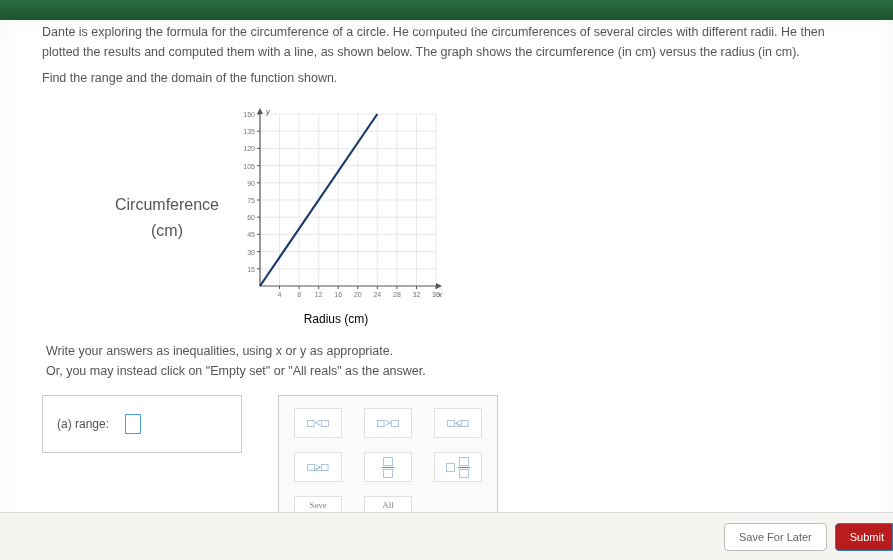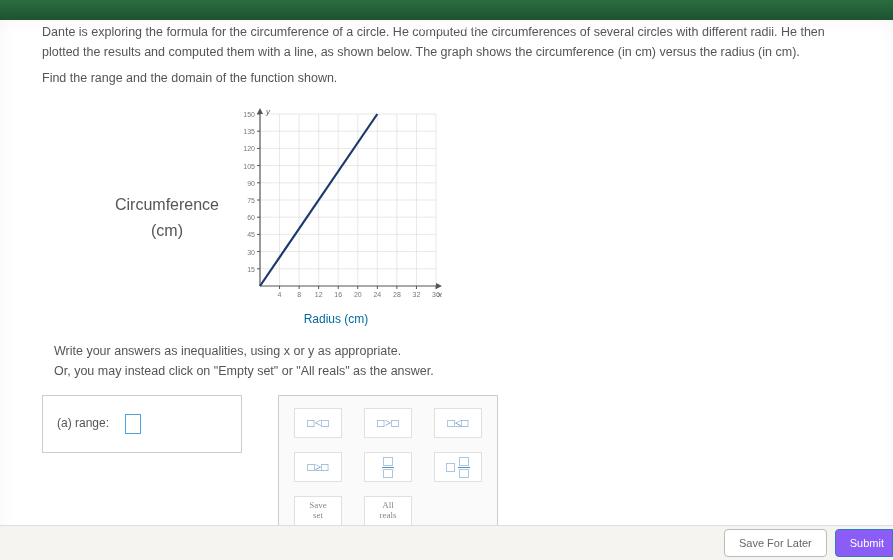--- a/index.html
+++ b/index.html
@@ -46,36 +46,36 @@
     font-size: 16px;
     color: #555;
     width: 110px;
     margin-right: 4px;
   }
   .chart-box { position: relative; width: 220px; }
   svg.chart { display: block; }
   .xlabel {
     text-align: center;
     font-size: 12px;
-    color: #0369a1;
+    color: #000000;
     margin-top: 4px;
   }
-  .instr { margin: 12px 0 14px 12px; color: #555; }
+  .instr { margin: 12px 0 14px 4px; color: #555; }
   .answer-row { display: flex; gap: 36px; align-items: flex-start; }
   .answer-box {
     border: 1px solid #ccc;
     background: #fff;
     width: 200px;
     padding: 18px 14px;
     font-size: 12px;
     color: #555;
   }
   .answer-box .field {
     display: flex;
-    align-items: flex-start;
+    align-items: center;
     gap: 16px;
     margin-bottom: 28px;
   }
   .answer-box .field:last-child { margin-bottom: 0; }
   .input-slot {
     display: inline-block;
     width: 16px; height: 20px;
     border: 1px solid #4aa3df;
     background: #fff;
   }
@@ -106,40 +106,40 @@
     border: 1px solid #e0e0e0;
   }
   .pal-text { font-size: 9px; text-align: center; line-height: 1.1; color: #888; }
   .frac { display: inline-flex; flex-direction: column; align-items: center; font-size: 9px; line-height:1; }
   .frac .num, .frac .den { border: 1px solid #aac8e4; width: 10px; height: 9px; }
   .frac .bar { width: 12px; height: 1px; background: #5b8fbf; margin: 1px 0; }
   .sq { display:inline-block; width:9px; height:9px; border:1px solid #aac8e4; vertical-align:middle; }
   .bottom-bar {
     position: absolute;
     left: 0; right: 0; bottom: 0;
-    height: 35px;
+    height: 48px;
     background: #f5f4f0;
     border-top: 1px solid #ddd;
     display: flex;
     justify-content: flex-end;
     align-items: center;
     padding-right: 0;
     gap: 8px;
   }
   .btn {
     font-size: 11px;
     padding: 7px 14px;
     border-radius: 4px;
     border: 1px solid #bbb;
     background: #fff;
     color: #666;
     cursor: pointer;
   }
   .btn.primary {
-    background: #8b5cf6;
+    background: #b91c1c;
     color: #fff;
     border-color: #2e7fb8;
     border-radius: 4px 0 0 4px;
     padding-right: 8px;
     text-align: right;
   }
 </style>
 </head>
 <body>
 

